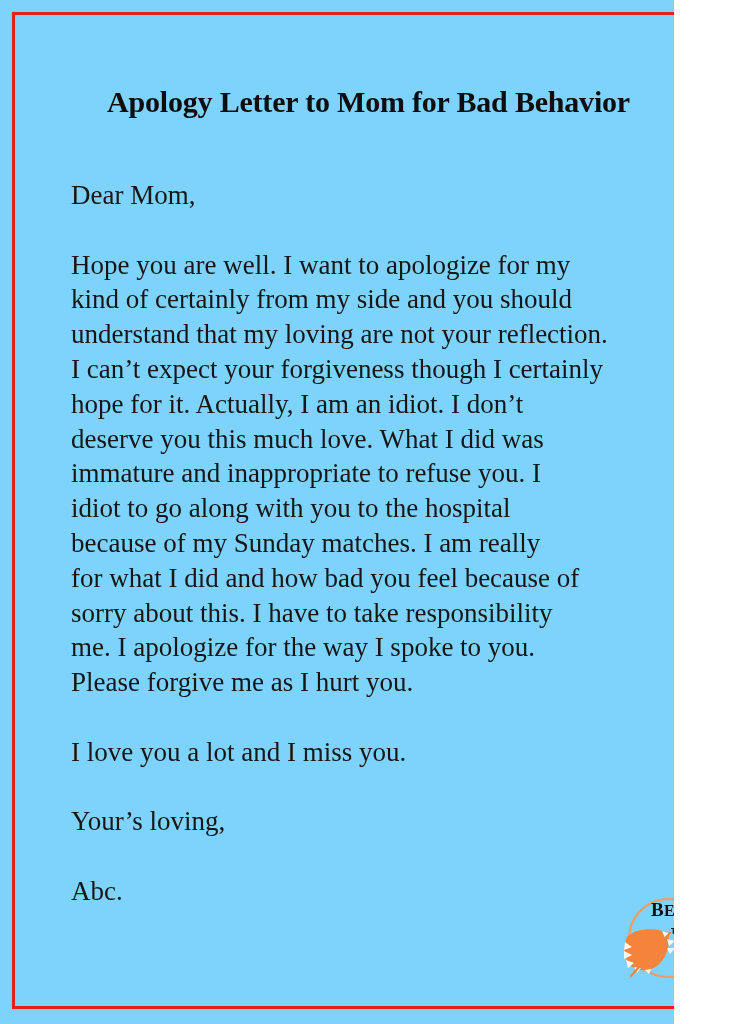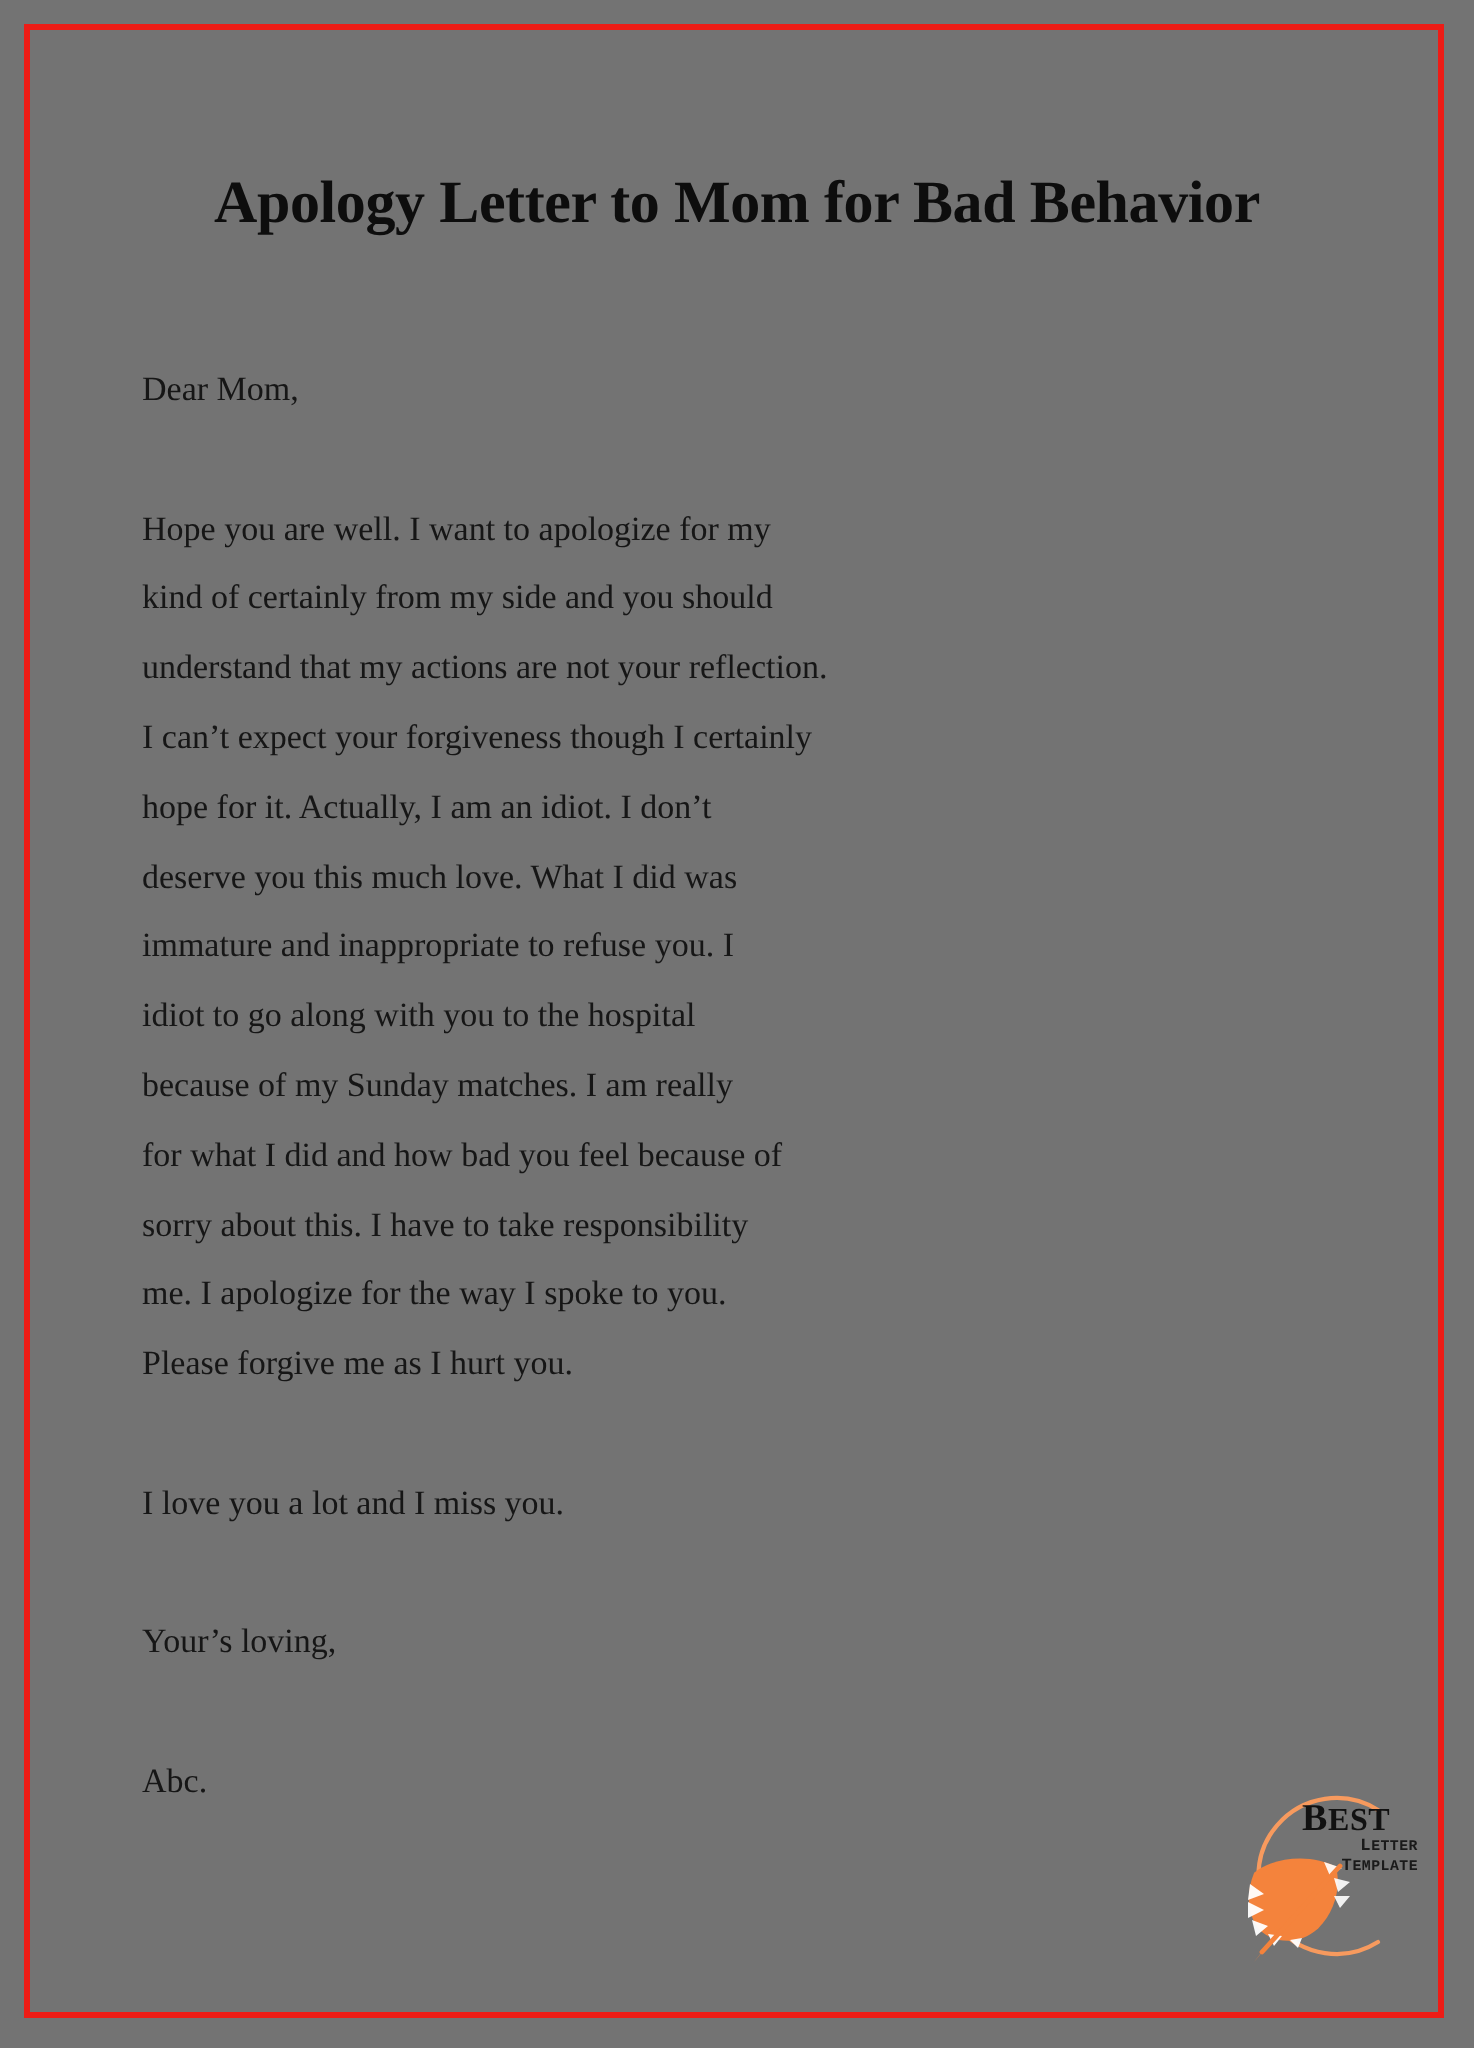--- a/index.html
+++ b/index.html
@@ -3,23 +3,23 @@
 <meta charset="utf-8">
 <title>Apology Letter to Mom for Bad Behavior</title>
 <style>
   html, body {
     margin: 0;
     padding: 0;
     background: #ffffff;
   }
   .page {
     position: relative;
-    width: 737px;
+    width: 674px;
     height: 1024px;
-    background: #737373;
+    background: #7dd3fc;
     overflow: hidden;
     font-family: "Liberation Serif", "DejaVu Serif", serif;
     -webkit-font-smoothing: antialiased;
   }
   
   .frame {
     position: absolute;
     left: 12px;
     top: 12px;
     width: 710px;
@@ -49,21 +49,21 @@
     letter-spacing: -0.2px;
     color: #0d0d0d;
     white-space: nowrap;
   }
   
   .letter {
     position: absolute;
     left: 71px;
     top: 178px;
     width: 610px;
-    font-size: 17px;
+    font-size: 27px;
     line-height: 34.8px;
     color: #161616;
   }
   .salutation {
     margin: 0 0 34.8px 0;
   }
   .para {
     margin: 0 0 34.8px 0;
   }
   .para .ln {
@@ -126,21 +126,21 @@
 
     <div class="doc-title">Apology Letter to Mom for Bad Behavior</div>
 
     <div class="letter">
 
       <p class="salutation">Dear Mom,</p>
 
       <div class="para">
         <span class="ln">Hope you are well. I want to apologize for my</span>
         <span class="ln">kind of certainly from my side and you should</span>
-        <span class="ln">understand that my actions are not your reflection.</span>
+        <span class="ln">understand that my loving are not your reflection.</span>
         <span class="ln">I can’t expect your forgiveness though I certainly</span>
         <span class="ln">hope for it. Actually, I am an idiot. I don’t</span>
         <span class="ln">deserve you this much love. What I did was</span>
         <span class="ln">immature and inappropriate to refuse you. I</span>
         <span class="ln">idiot to go along with you to the hospital</span>
         <span class="ln">because of my Sunday matches. I am really</span>
         <span class="ln">for what I did and how bad you feel because of</span>
         <span class="ln">sorry about this. I have to take responsibility</span>
         <span class="ln">me. I apologize for the way I spoke to you.</span>
         <span class="ln">Please forgive me as I hurt you.</span>

